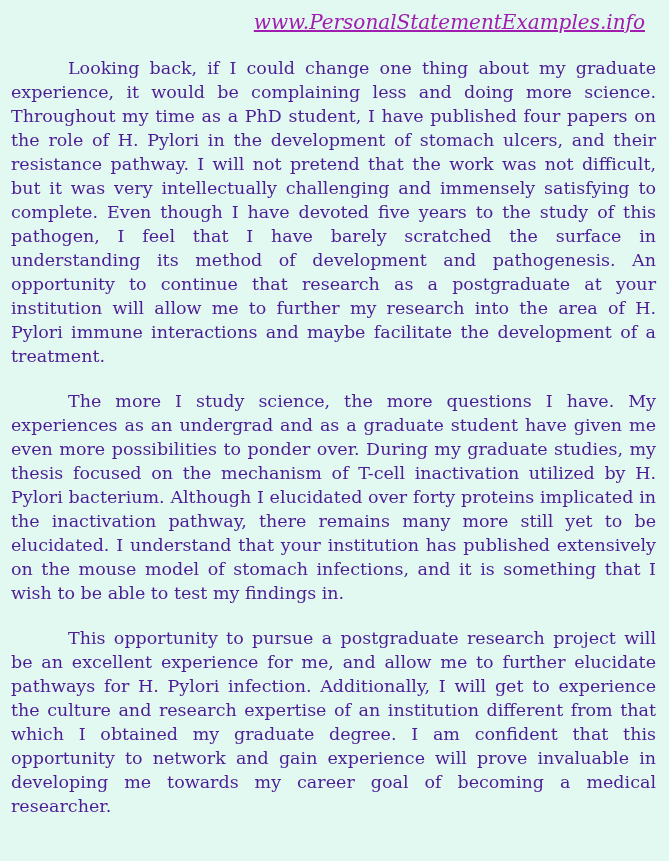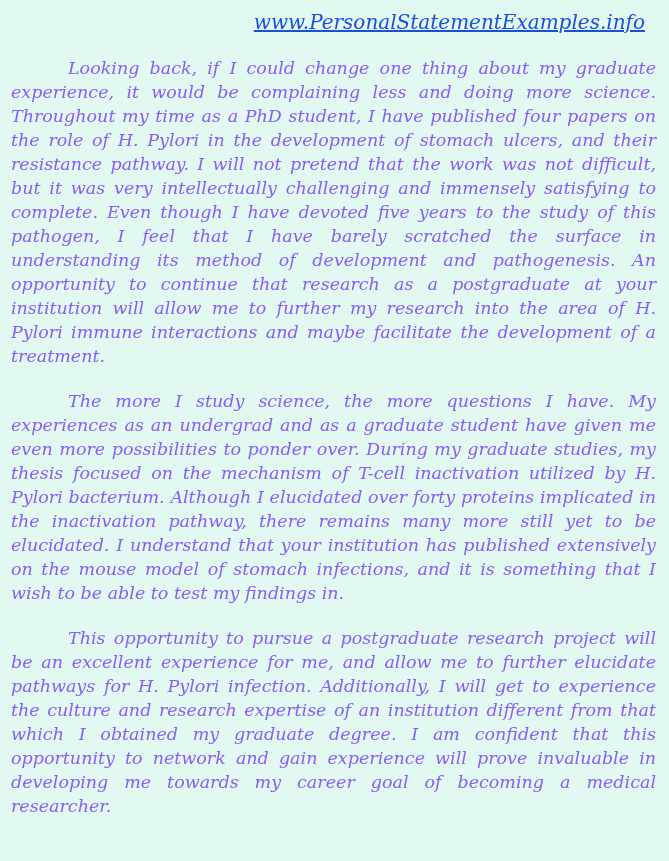--- a/index.html
+++ b/index.html
@@ -20,45 +20,44 @@
     height: 861px;
     padding: 10px 13px 10px 11px;
   }
   .header-row {
     text-align: right;
     padding-right: 11px;
   }
   .site-link {
     font-style: italic;
     font-size: 20px;
-    color: #1d4ed8;
+    color: #a21caf;
     text-decoration: underline;
     cursor: pointer;
     margin-left: 12px;
   }
   .doc-title {
     margin: 36px 0 0 0;
     text-align: center;
     font-size: 26px;
     font-weight: bold;
     font-style: italic;
     color: #000000;
     letter-spacing: 0.2px;
   }
   .body-text {
     margin-top: 22px;
   }
   .para {
     margin: 0 0 21px 0;
-    font-style: italic;
     font-size: 17.5px;
     line-height: 24px;
     text-align: justify;
     text-indent: 57px;
-    color: #8b5cf6;
+    color: #4c1d95;
   }
   .para:last-child {
     margin-bottom: 0;
   }
 </style>
 </head>
 <body>
 
 <div class="page">
 

